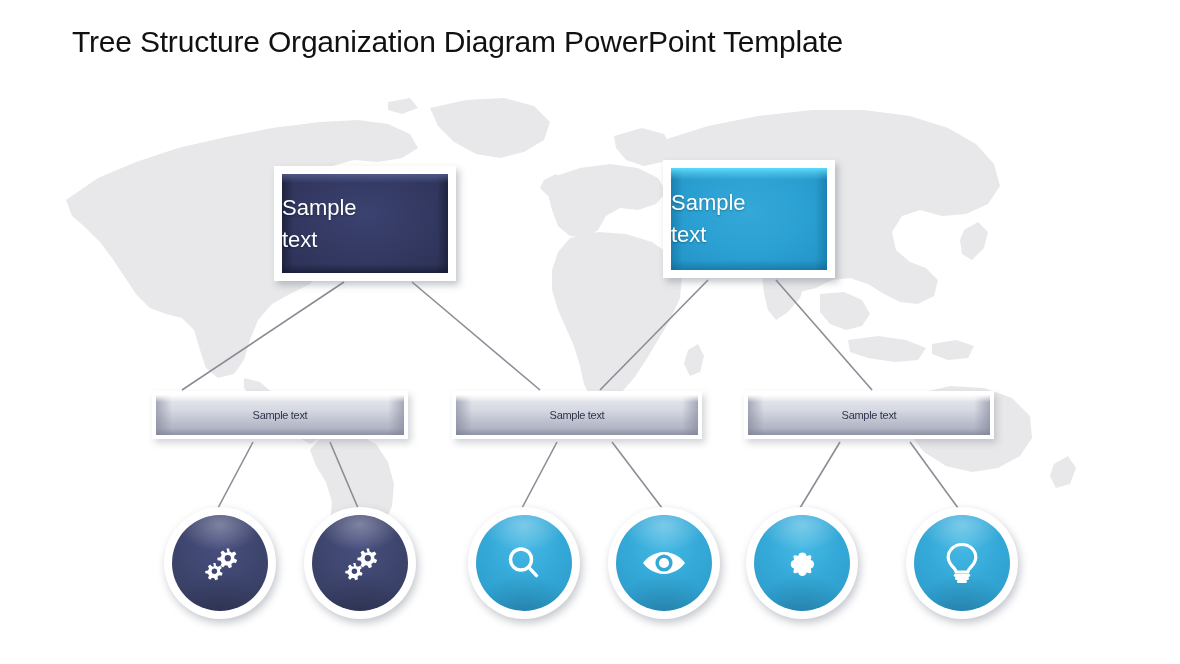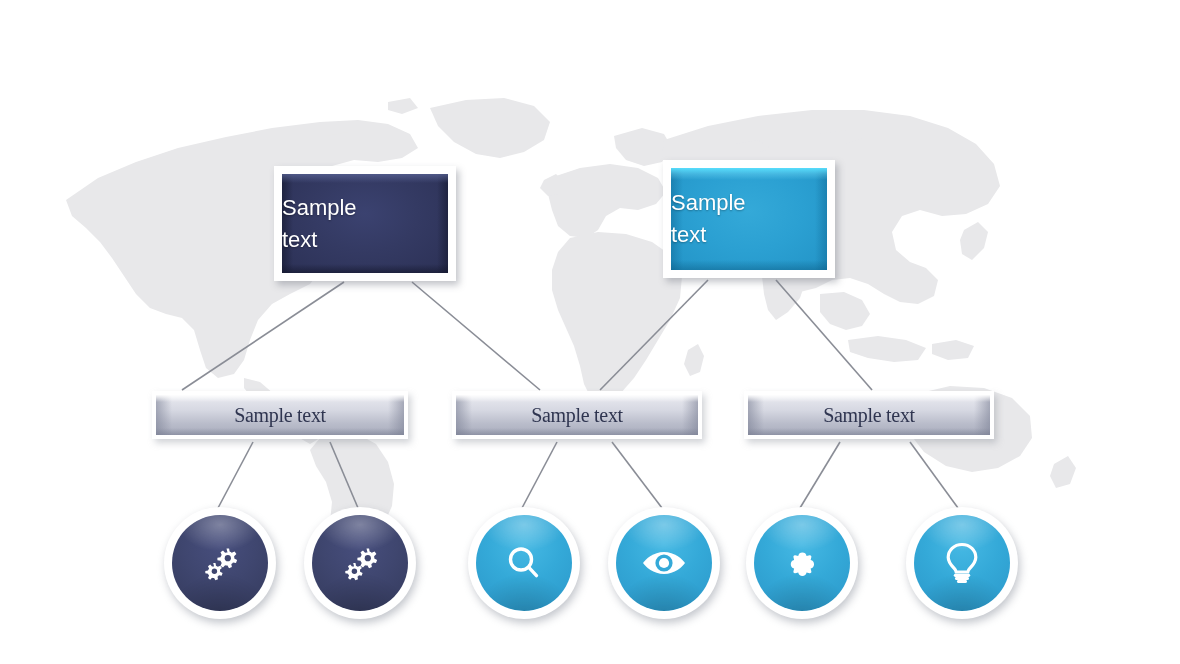--- a/index.html
+++ b/index.html
@@ -140,22 +140,22 @@
       linear-gradient(to right, rgba(125,130,150,0.60) 0px, rgba(125,130,150,0.0) 16px),
       linear-gradient(to left, rgba(125,130,150,0.60) 0px, rgba(125,130,150,0.0) 16px);
   }
   .greybar .glbl {
     position: absolute;
     inset: 0;
     display: flex;
     align-items: center;
     justify-content: center;
     color: #2f3550;
-    font-size: 20px;
-    font-family: Liberation Serif, serif;
+    font-size: 11px;
+    font-family: Liberation Sans, sans-serif;
     letter-spacing: -0.3px;
   }
   #bar-1-wrap { left: 152px; top: 391px; width: 256px; height: 48px; }
   #bar-2-wrap { left: 452px; top: 391px; width: 250px; height: 48px; }
   #bar-3-wrap { left: 744px; top: 391px; width: 250px; height: 48px; }
 
   
   .circle-wrap {
     position: absolute;
     width: 112px;
@@ -282,20 +282,21 @@
       <line x1="330" y1="442" x2="358" y2="508"></line>
 
       <line x1="557" y1="442" x2="522" y2="508"></line>
       <line x1="612" y1="442" x2="662" y2="508"></line>
 
       <line x1="840" y1="442" x2="800" y2="508"></line>
       <line x1="910" y1="442" x2="958" y2="508"></line>
     </g>
   </svg>
 
+  <div id="slide-title">Tree Structure Organization Diagram PowerPoint Template</div>
 
   <div class="topbox-wrap" id="box-dark-wrap">
     <div class="topbox" id="box-dark">
       <div class="face"></div>
       <div class="bevel"></div>
       <div class="lbl">
         <span>Sample</span>
         <span>text</span>
       </div>
     </div>

